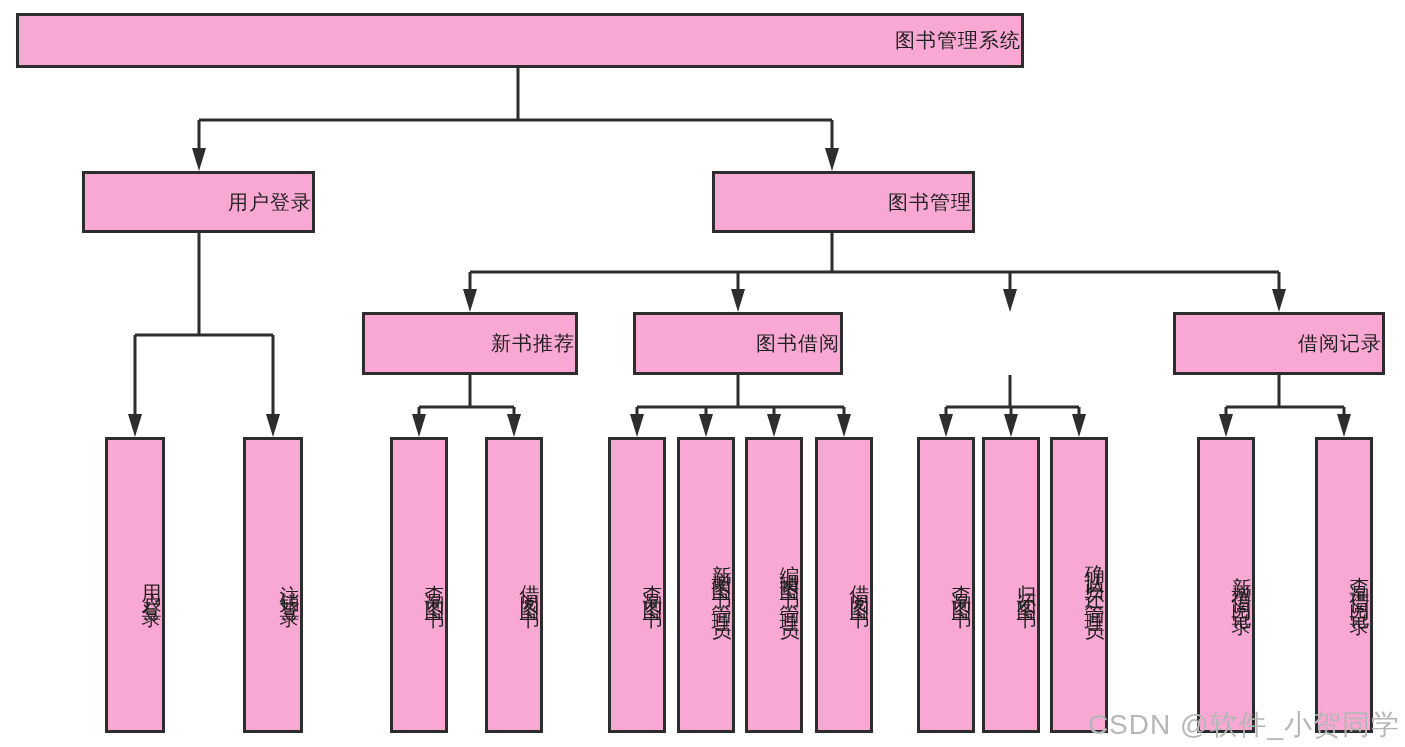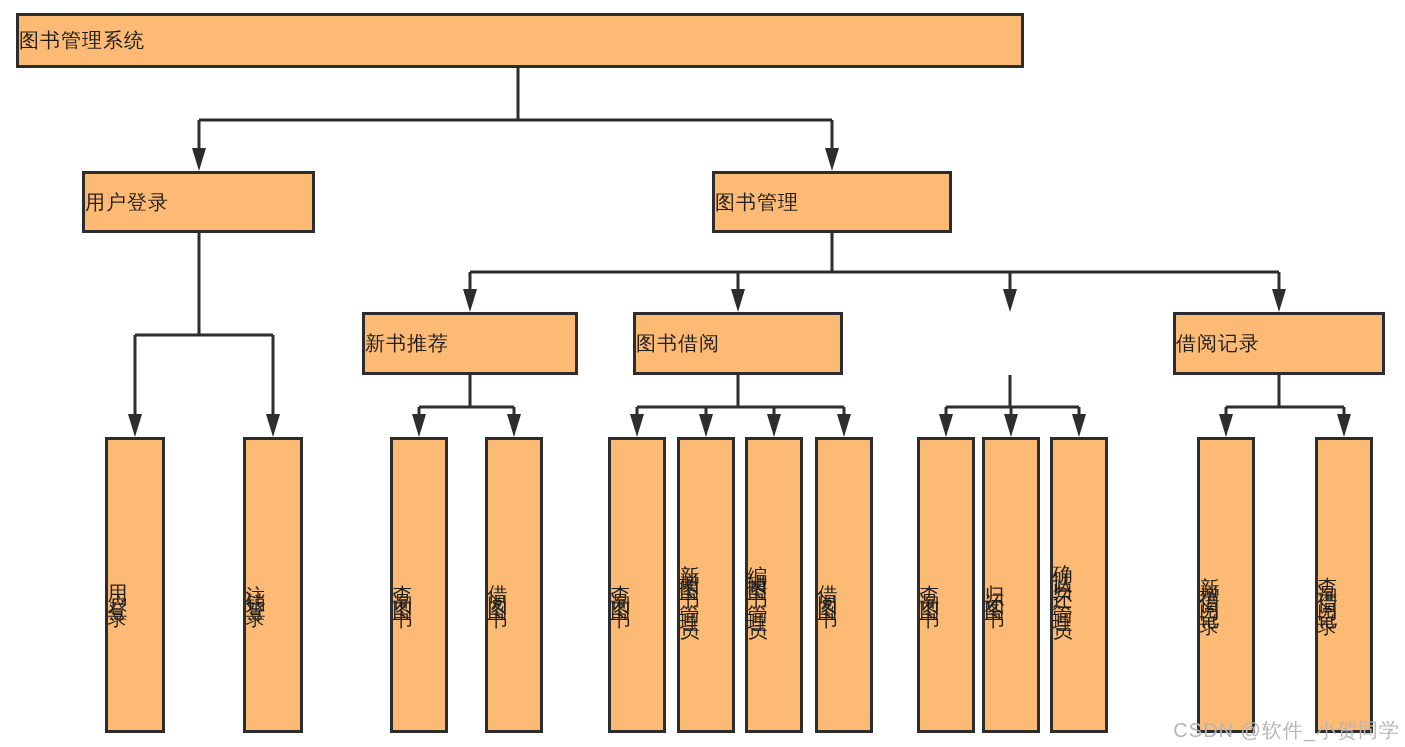--- a/index.html
+++ b/index.html
@@ -17,45 +17,45 @@
   }
   #connectors {
     position: absolute;
     left: 0; top: 0;
     width: 1405px;
     height: 747px;
   }
   .box {
     position: absolute;
     box-sizing: border-box;
-    background: #fdba74;
+    background: #f9a8d4;
     border: 3px solid #2d2d2d;
     display: flex;
     align-items: center;
-    justify-content: flex-start;
+    justify-content: flex-end;
     color: #1f1f1f;
   }
   .hlabel {
     font-size: 20px;
     letter-spacing: 1px;
     white-space: nowrap;
   }
   .vlabel {
     writing-mode: vertical-rl;
     text-orientation: mixed;
     font-size: 20px;
     letter-spacing: 8px;
     line-height: 1;
     white-space: nowrap;
   }
   .watermark {
     position: absolute;
     right: 5px;
     bottom: 3px;
-    font-size: 20px;
+    font-size: 28px;
     letter-spacing: 1px;
     color: #b6b6b6;
     white-space: nowrap;
     pointer-events: none;
   }
 </style>
 </head>
 <body>
 
 <div id="canvas">
@@ -93,21 +93,21 @@
     </g>
   </svg>
 
   <div class="box" style="left:16px; top:13px; width:1008px; height:55px;">
     <span class="hlabel">图书管理系统</span>
   </div>
 
   <div class="box" style="left:82px; top:171px; width:233px; height:62px;">
     <span class="hlabel">用户登录</span>
   </div>
-  <div class="box" style="left:712px; top:171px; width:240px; height:62px;">
+  <div class="box" style="left:712px; top:171px; width:263px; height:62px;">
     <span class="hlabel">图书管理</span>
   </div>
 
   <div class="box" style="left:633px; top:312px; width:210px; height:63px;">
     <span class="hlabel">图书借阅</span>
   </div>
   <div class="box" style="left:362px; top:312px; width:216px; height:63px;">
     <span class="hlabel">新书推荐</span>
   </div>
   <div class="box" style="left:1173px; top:312px; width:212px; height:63px;">

